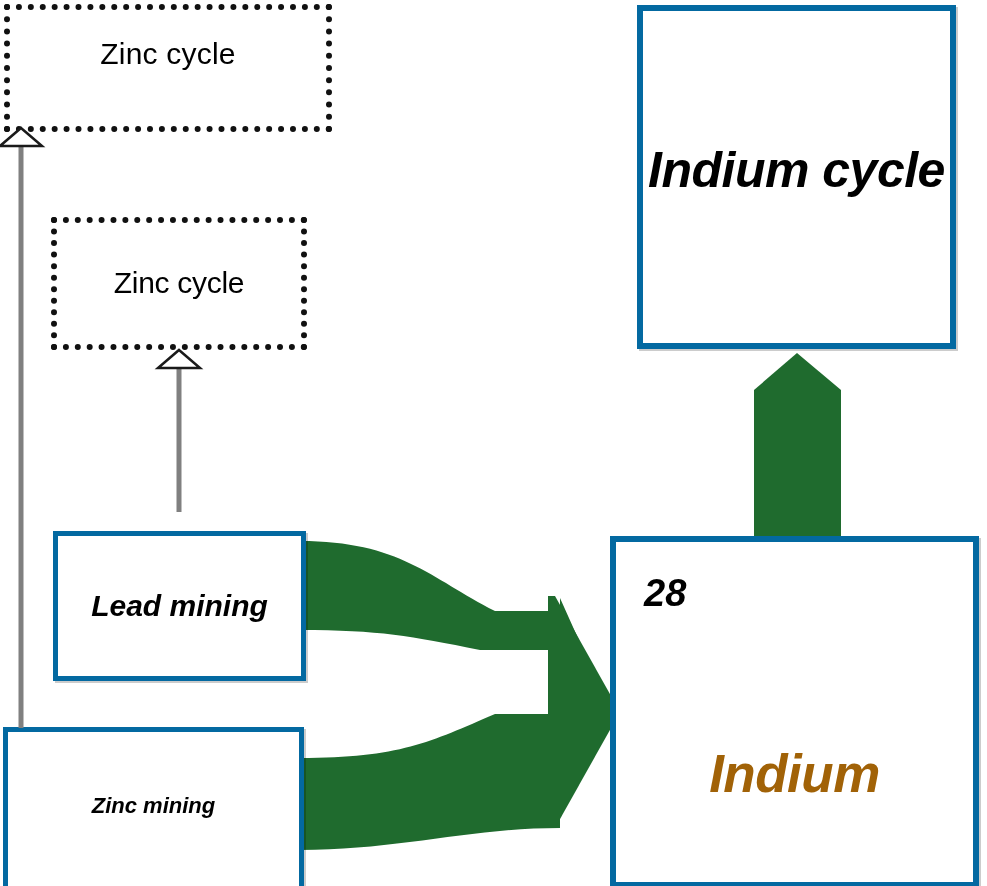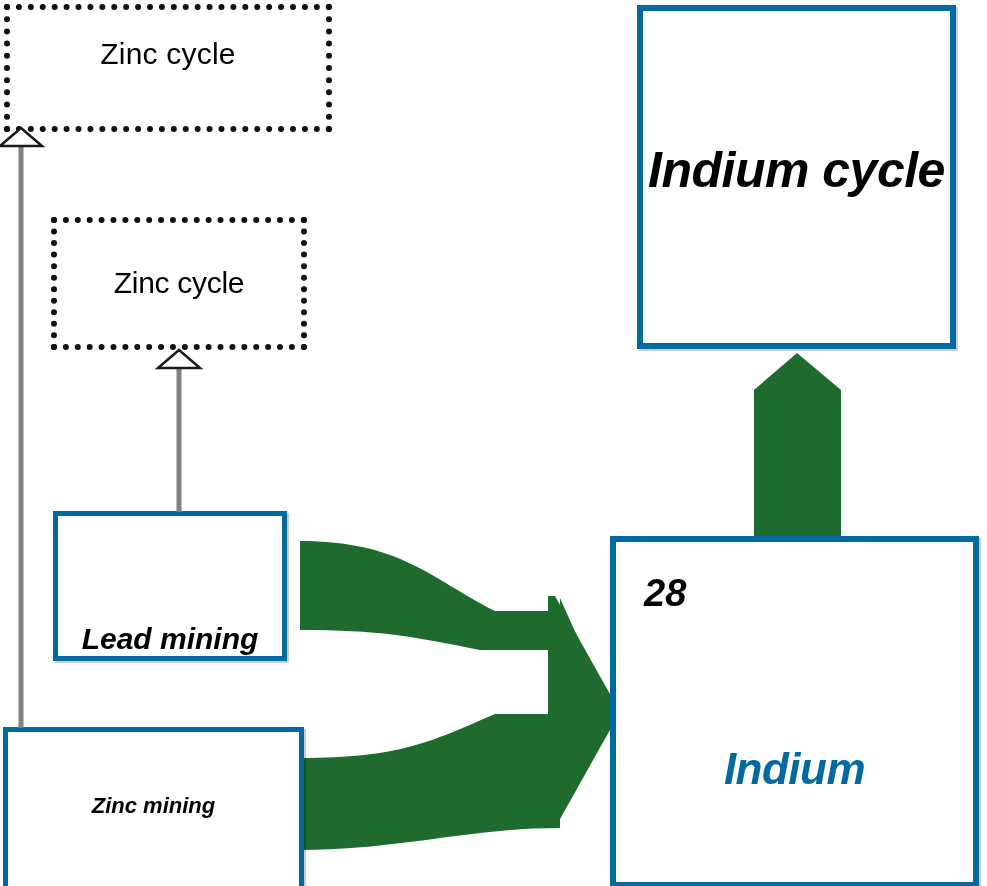--- a/index.html
+++ b/index.html
@@ -59,22 +59,22 @@
     width: 256px; height: 133px;
   }
   #lead-cycle .node-label {
     font-size: 30px;
     font-weight: 400;
     letter-spacing: -0.3px;
     margin-top: -2px;
   }
 
   #lead-mining {
-    left: 53px; top: 511px;
-    width: 234px; height: 150px; align-items: flex-end;
+    left: 53px; top: 531px;
+    width: 253px; height: 150px;
   }
   #lead-mining .node-label {
     font-size: 30px;
     font-weight: 700;
     letter-spacing: 0px;
   }
 
   #zinc-mining {
     left: 3px; top: 727px;
     width: 301px; height: 165px;
@@ -122,24 +122,24 @@
     font-weight: 700;
     line-height: 1;
     color: #000000;
     letter-spacing: -1px;
   }
   .el-name {
     position: absolute;
     left: 0; right: 0;
     top: 205px;
     text-align: center;
-    font-size: 44px;
+    font-size: 53px;
     font-weight: 700;
     line-height: 1;
-    color: #0369a1;
+    color: #a16207;
     letter-spacing: -0.5px;
   }
 
   
   .layer {
     position: absolute;
     left: 0; top: 0;
     width: 987px; height: 886px;
     pointer-events: none;
   }

